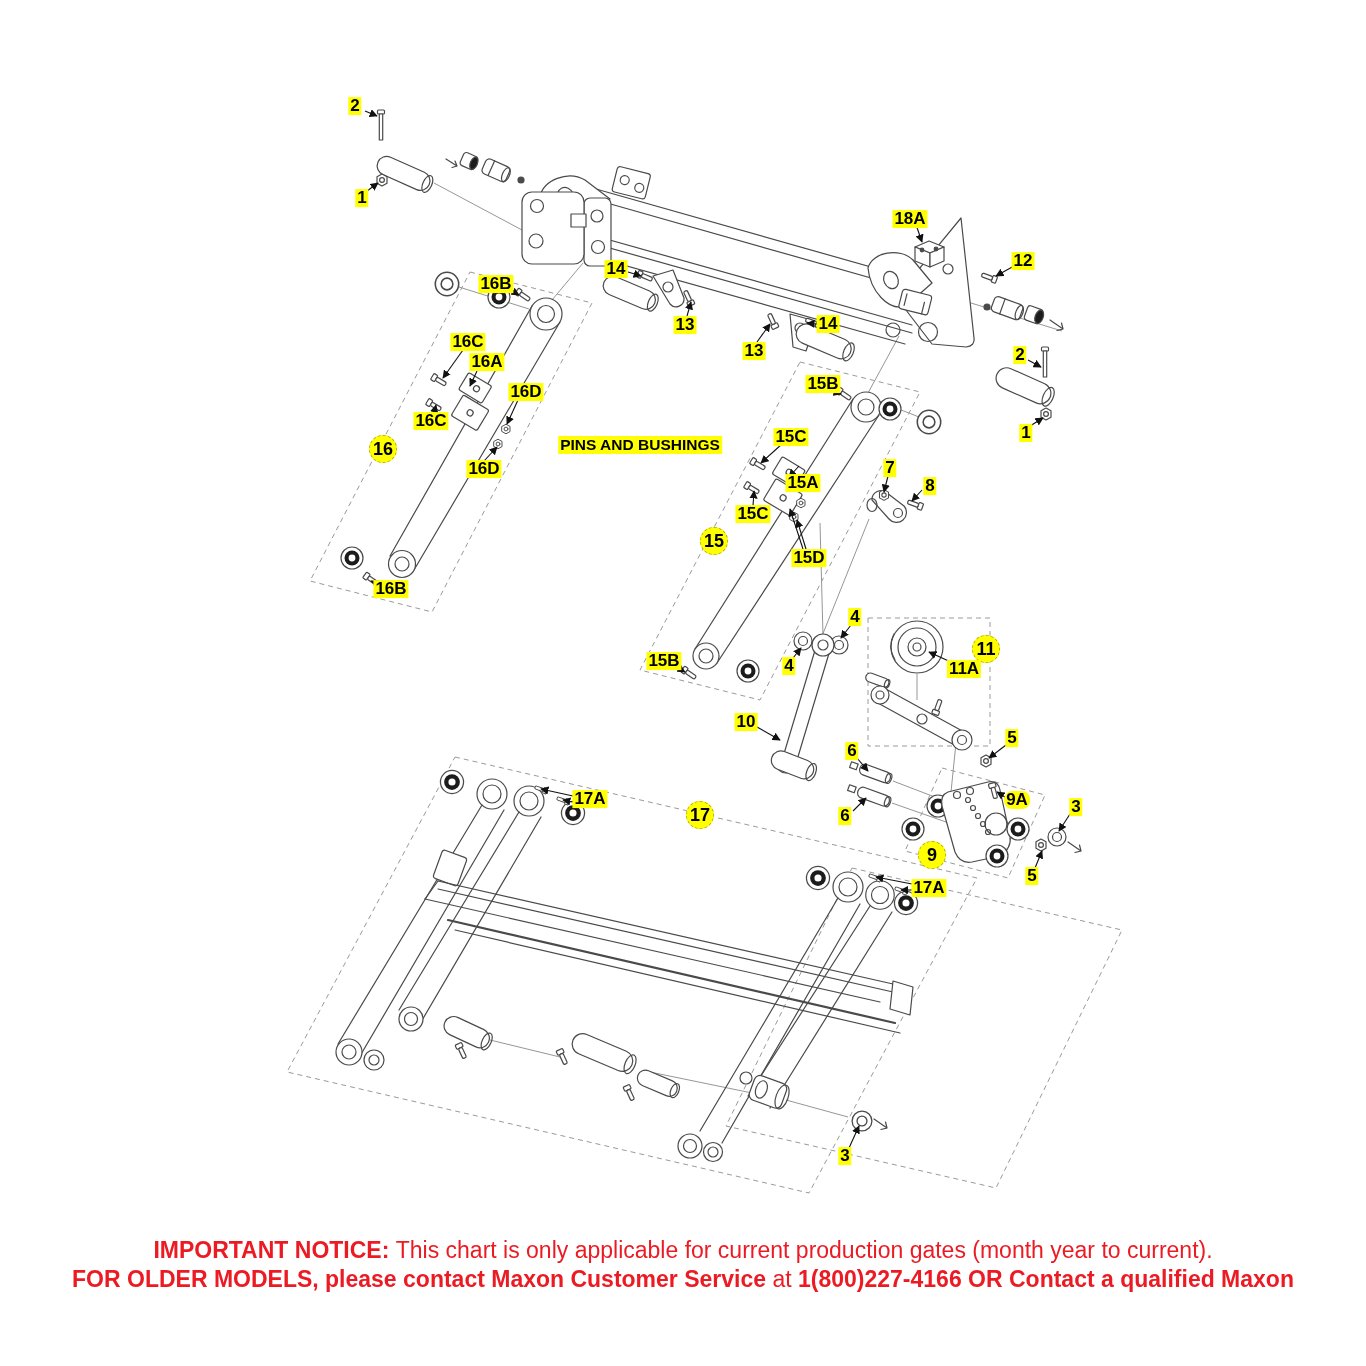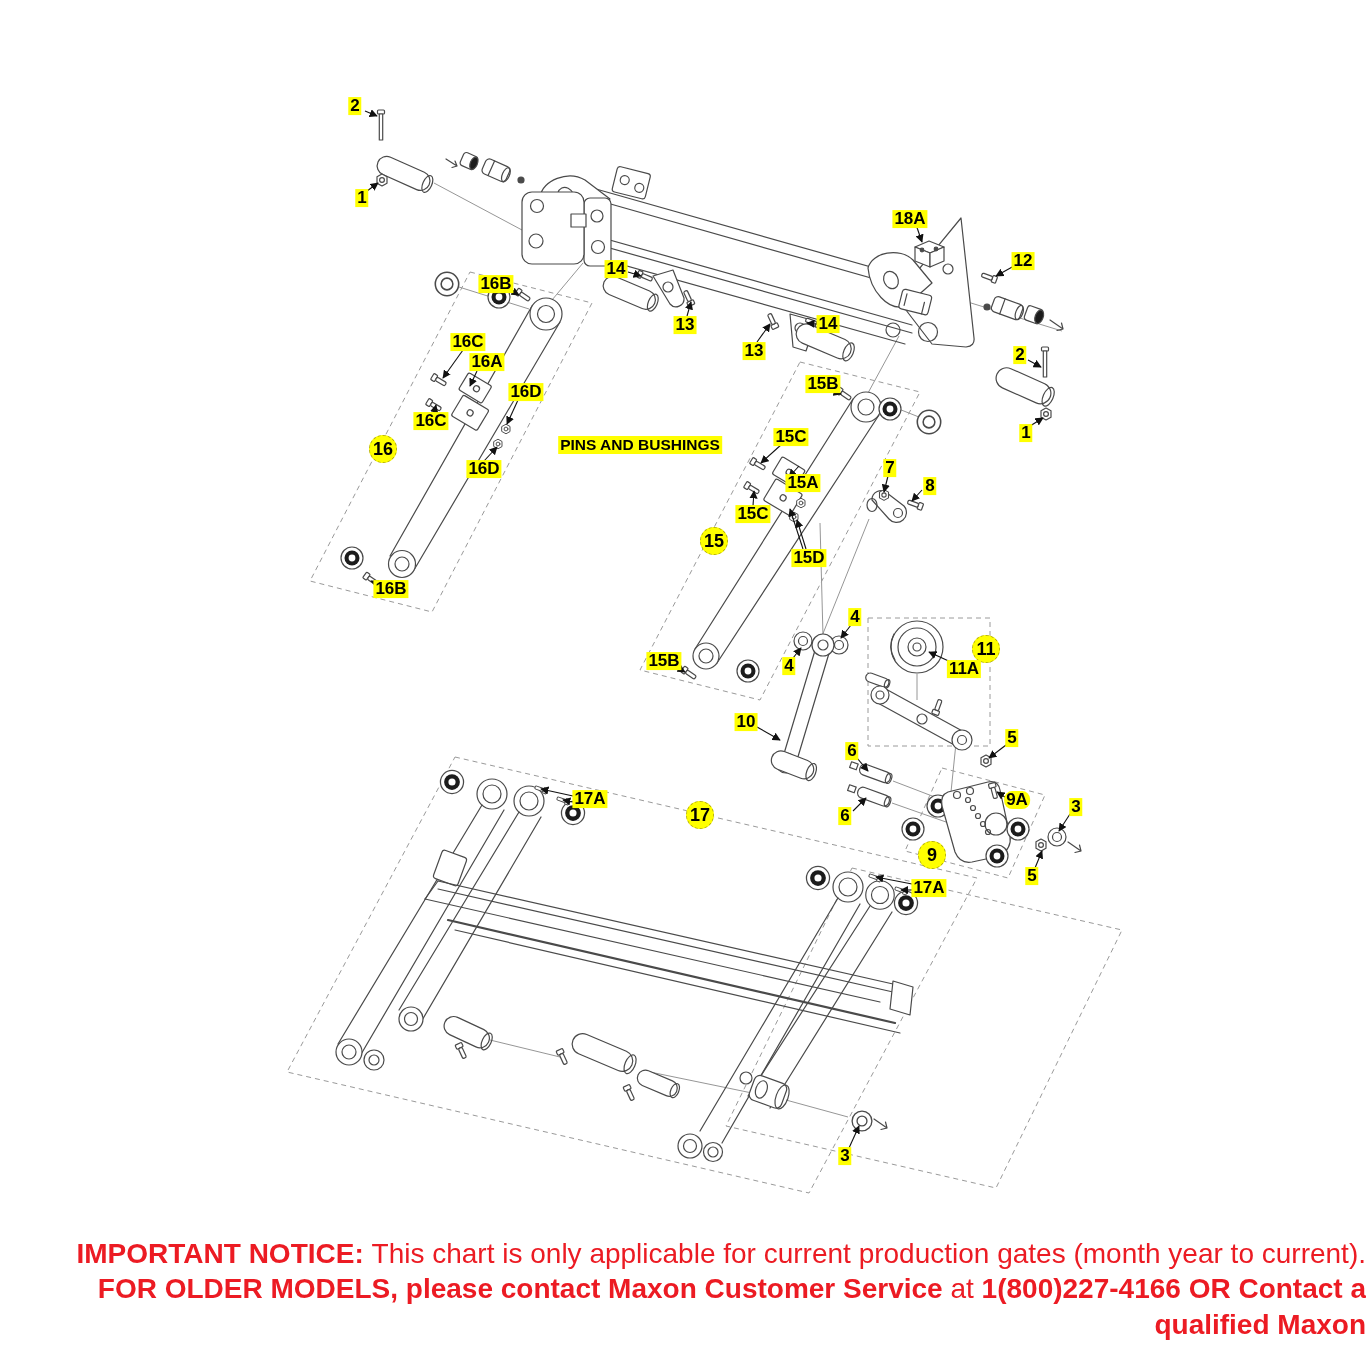--- a/index.html
+++ b/index.html
@@ -10,22 +10,22 @@
   svg{position:absolute;left:0;top:0;}
   .callout{position:absolute;transform:translate(-50%,-50%);background:var(--yellow,#ffff00);
            color:#000;font-weight:bold;font-size:17px;line-height:1.05;padding:0 2px;
            white-space:nowrap;z-index:3;}
   .callout.circled{width:28px;height:28px;border-radius:50%;display:flex;align-items:center;
            justify-content:center;padding:0;font-size:18px;border:1.5px dashed #b9b400;
            box-sizing:border-box;}
   #diagram-label{position:absolute;left:640px;top:445px;transform:translate(-50%,-50%);
            background:var(--yellow,#ffff00);color:#000;font-weight:bold;font-size:15.5px;
            padding:0 2px;white-space:nowrap;z-index:3;}
-  #notice{position:absolute;left:0;right:0;top:1236px;text-align:right;
-          color:var(--red,#ec1b23);font-size:28px;line-height:1.26;}
+  #notice{position:absolute;left:0;right:0;top:1236px;text-align:center;
+          color:var(--red,#ec1b23);font-size:23px;line-height:1.26;}
   #notice .b{font-weight:bold;}
 </style>
 </head>
 <body>
 
 <div id="page">
 
 
   <svg width="1366" height="1366" viewBox="0 0 1366 1366">
     <defs>

